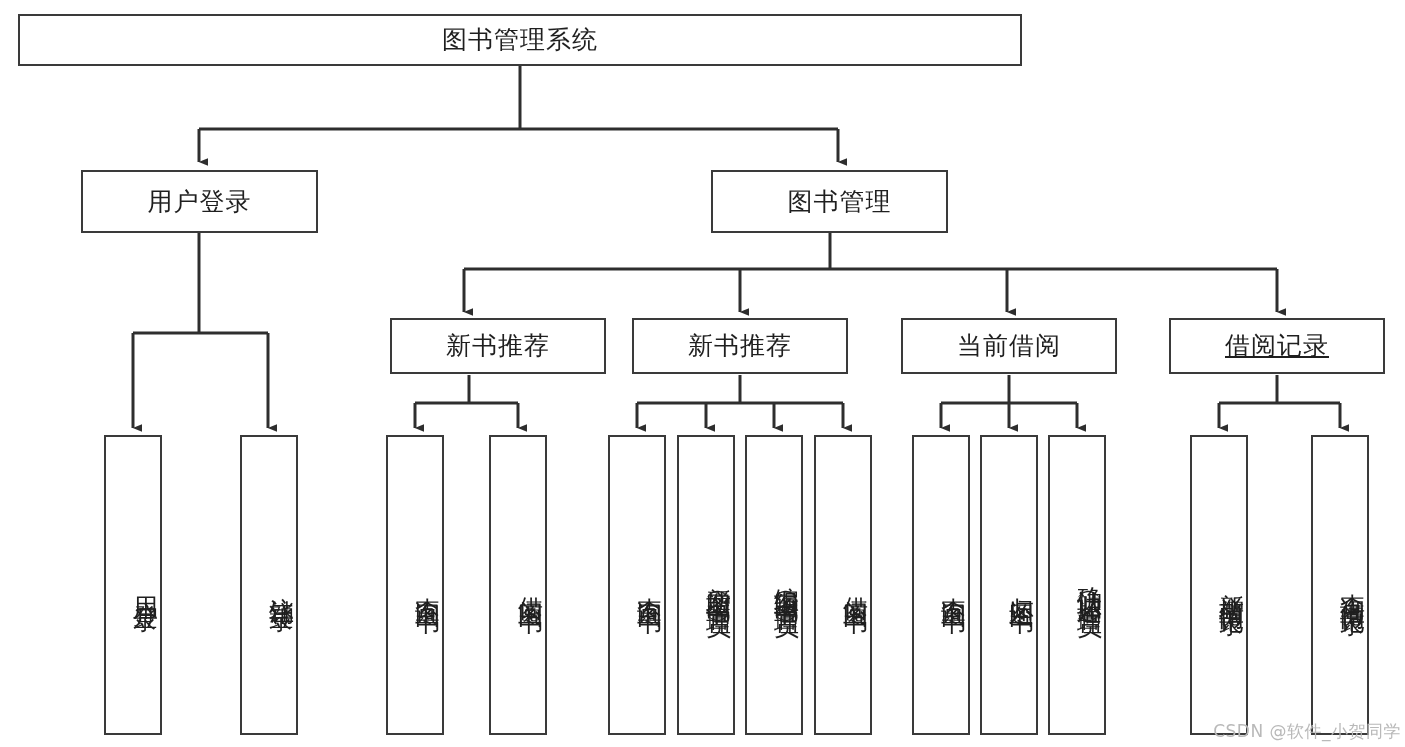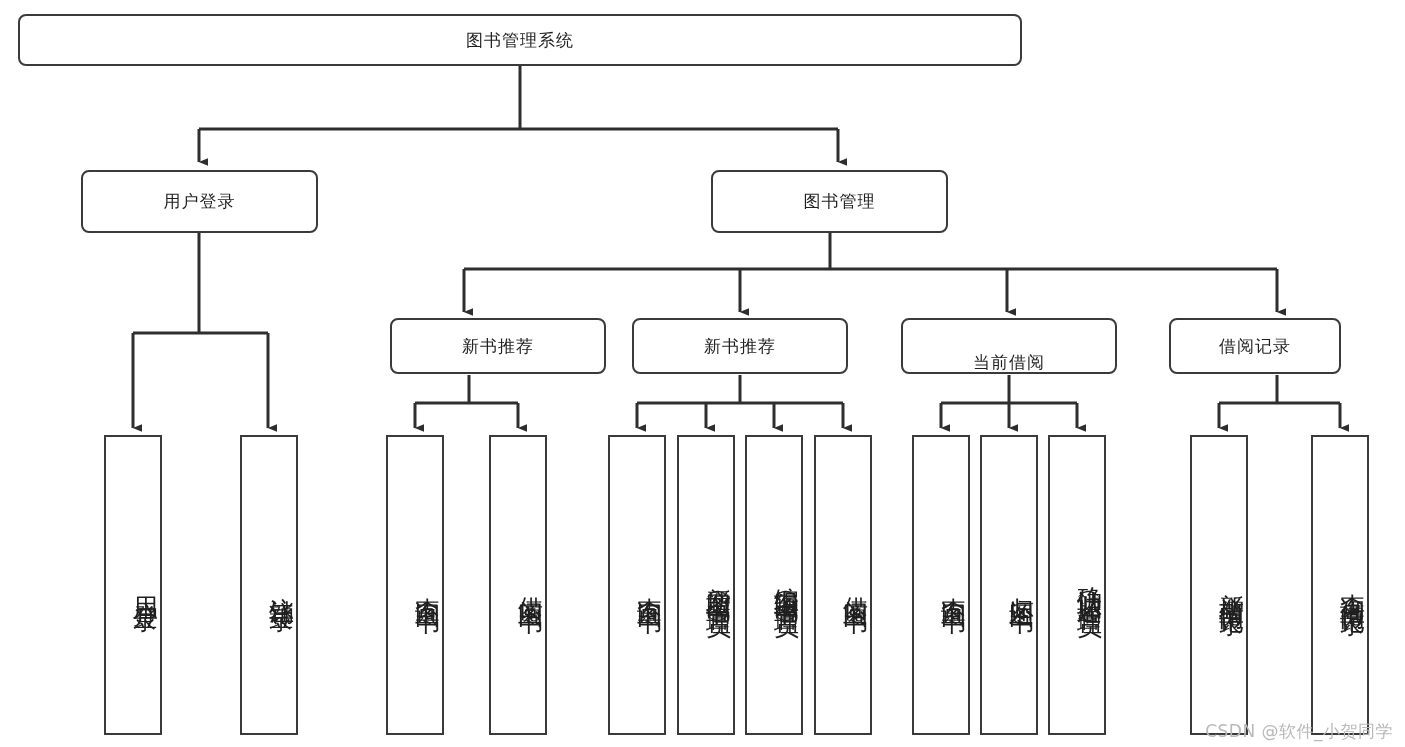--- a/index.html
+++ b/index.html
@@ -31,45 +31,44 @@
     box-sizing: border-box;
     background: #ffffff;
     border: 2px solid #3a3a3a;
     display: flex;
     align-items: center;
     justify-content: center;
     color: #1f1f1f;
     z-index: 2;
   }
   .node.horiz {
-    font-size: 17px;
+    font-size: 25px;
     line-height: 1.2;
     letter-spacing: 1px;
     white-space: nowrap;
-    border-radius: 8px;
   }
   .node.vert {
     writing-mode: vertical-rl;
     text-orientation: upright;
     font-size: 25px;
     line-height: 1.18;
     letter-spacing: 4px;
     padding: 6px 0;
     align-items: flex-start;
     justify-content: center;
   }
   .node.vert .vlabel {
     writing-mode: vertical-rl;
     text-orientation: upright;
     display: block;
     text-align: left;
   }
   #watermark {
     position: absolute;
-    right: 12px;
+    right: 4px;
     bottom: 4px;
     font-size: 17px;
     color: #b9b9b9;
     letter-spacing: 0.5px;
     white-space: nowrap;
     z-index: 3;
     font-family: "DejaVu Sans", "Liberation Sans", sans-serif;
   }
 </style>
 </head>
@@ -152,24 +151,24 @@
   <div class="node horiz" style="left:711px; top:170px; width:237px; height:63px;padding-left:20px;">
     <span>图书管理</span>
   </div>
 
   <div class="node horiz" style="left:361px; top:318px; width:216px; height:56px;margin-left:29px;">
     <span>新书推荐</span>
   </div>
   <div class="node horiz" style="left:632px; top:318px; width:216px; height:56px;">
     <span>新书推荐</span>
   </div>
-  <div class="node horiz" style="left:901px; top:318px; width:216px; height:56px;align-items:flex-end;">
+  <div class="node horiz" style="left:901px; top:318px; width:216px; height:56px;">
     <span>当前借阅</span>
   </div>
-  <div class="node horiz" style="left:1169px; top:318px; width:172px; height:56px;">
+  <div class="node horiz" style="left:1169px; top:318px; width:216px; height:56px;text-decoration:underline;">
     <span>借阅记录</span>
   </div>
 
   <div class="node vert" style="left:104px; top:435px; width:58px; height:300px;">
     <span class="vlabel">用户登录</span>
   </div>
   <div class="node vert" style="left:240px; top:435px; width:58px; height:300px;">
     <span class="vlabel">注销登录</span>
   </div>
 

